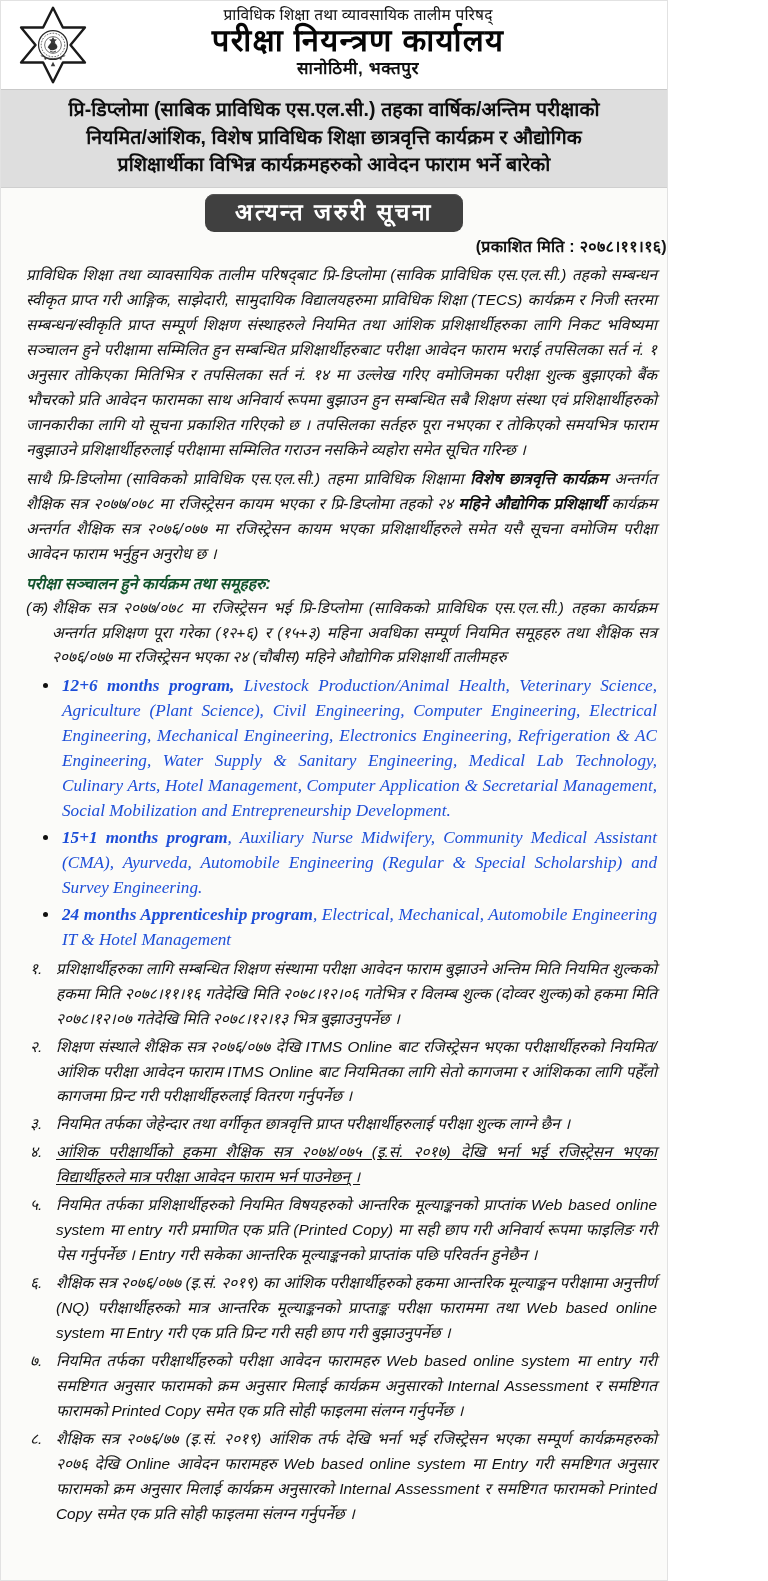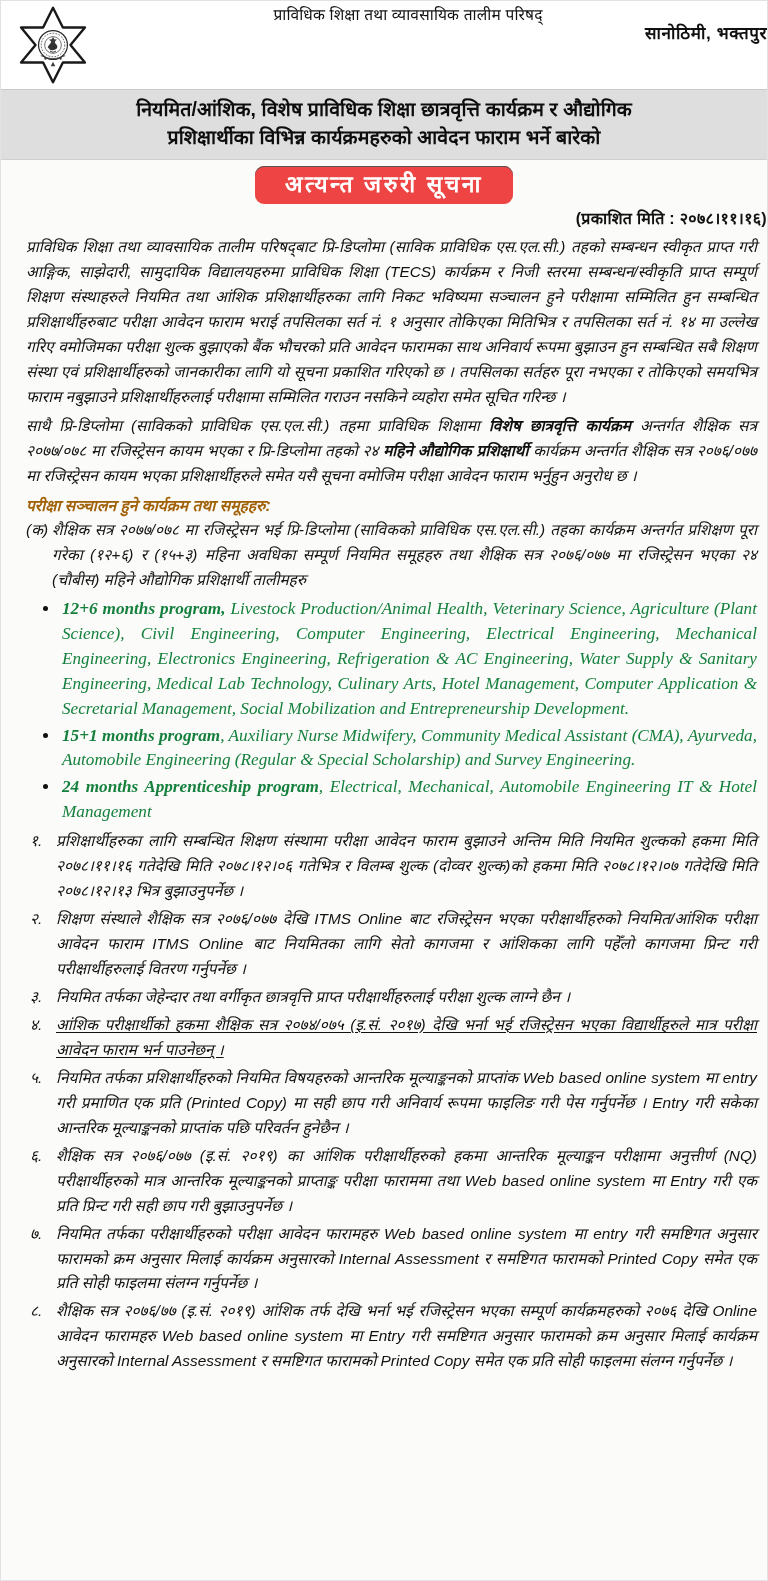--- a/index.html
+++ b/index.html
@@ -7,21 +7,21 @@
     margin: 0; padding: 0;
     background: #ffffff;
   }
   body {
     width: 768px;
     font-family: "Liberation Serif", "DejaVu Serif", serif;
     color: #141414;
     -webkit-font-smoothing: antialiased;
   }
   #page {
-    width: 768px;
+    width: 668px;
     min-height: 1581px;
     background: #fbfbf9;
     position: relative;
     overflow: hidden;
     border: 1px solid #e2e2e2;
   }
 
   
   .header {
     position: relative;
@@ -60,21 +60,20 @@
     color: #060606;
   }
   .place-line {
     font-family: "Liberation Sans", "DejaVu Sans", sans-serif;
     font-size: 17px;
     font-weight: 600;
     line-height: 1.1;
     letter-spacing: .6px;
     margin: 2px 0 0 0;
     color: #101010;
-    text-align: right;
   }
 
   
   .grey-banner {
     background: #dedede;
     border-top: 1px solid #c9c9c9;
     border-bottom: 1px solid #cfcfcf;
     padding: 6px 14px 8px 14px;
     text-align: center;
   }
@@ -88,21 +87,21 @@
     white-space: nowrap;
   }
 
   
   .badge-wrap {
     text-align: center;
     margin-top: 6px;
   }
   .badge {
     display: inline-block;
-    background: #ef4444;
+    background: #404040;
     color: #ffffff;
     border-radius: 9px;
     padding: 4px 30px 6px 30px;
     font-family: "Liberation Sans", "DejaVu Sans", sans-serif;
     font-size: 23px;
     font-weight: 700;
     letter-spacing: 2.5px;
     line-height: 1.22;
     box-shadow: 0 1px 0 #555 inset;
   }
@@ -130,21 +129,21 @@
     margin: 0 0 4px 0;
     color: #111;
   }
   p.np b, span.b { font-weight: 700; }
 
   .section-head {
     font-family: "Liberation Sans", "DejaVu Sans", sans-serif;
     font-size: 15.6px;
     font-weight: 700;
     margin: 5px 0 2px 0;
-    color: #a16207;
+    color: #14532d;
   }
 
   
   .lettered {
     display: flex;
     gap: 4px;
     margin: 0 0 4px 0;
   }
   .lettered .marker {
     flex: 0 0 auto;
@@ -167,21 +166,21 @@
     padding: 0;
   }
   ul.prog-list > li {
     position: relative;
     padding-left: 36px;
     margin-bottom: 2px;
     font-family: "Liberation Serif", "DejaVu Serif", serif;
     font-size: 17.2px;
     line-height: 1.45;
     text-align: justify;
-    color: #15803d;
+    color: #1d4ed8;
   }
   ul.prog-list > li .dot {
     position: absolute;
     left: 17px;
     top: 9px;
     width: 5px; height: 5px;
     background: #101010;
     border-radius: 50%;
   }
   ul.prog-list > li .lead { font-weight: 700; }
@@ -233,25 +232,27 @@
         <path d="M50 41 l1.6 3.4 3.6 .4 -2.7 2.5 .8 3.6 -3.3 -1.9 -3.3 1.9 .8 -3.6 -2.7 -2.5 3.6 -.4z" fill="#3a3a3a"></path>
         <path d="M34 66 q16 8 32 0" stroke="#3a3a3a" stroke-width="1.1" fill="none"></path>
         <circle cx="40" cy="70" r="1.4" fill="#3a3a3a"></circle>
         <circle cx="60" cy="70" r="1.4" fill="#3a3a3a"></circle>
         <path d="M50 74 l3 6 -6 0z" fill="#3a3a3a"></path>
       </svg>
     </div>
 
     <div class="header-text">
       <div class="org-line">प्राविधिक शिक्षा तथा व्यावसायिक तालीम परिषद्</div>
+      <div class="office-line">परीक्षा नियन्त्रण कार्यालय</div>
       <div class="place-line">सानोठिमी,  भक्तपुर</div>
     </div>
   </div>
 
   <div class="grey-banner">
+    <div class="bline">प्रि-डिप्लोमा (साबिक प्राविधिक एस.एल.सी.) तहका वार्षिक/अन्तिम परीक्षाको</div>
     <div class="bline">नियमित/आंशिक, विशेष प्राविधिक शिक्षा छात्रवृत्ति कार्यक्रम र औद्योगिक</div>
     <div class="bline">प्रशिक्षार्थीका विभिन्न कार्यक्रमहरुको आवेदन फाराम भर्ने बारेको</div>
   </div>
 
   <div class="badge-wrap">
     <span class="badge">अत्यन्त जरुरी सूचना</span>
   </div>
   <div class="pub-date">(प्रकाशित मिति : २०७८।११।१६)</div>
 
   <div class="body-area">

